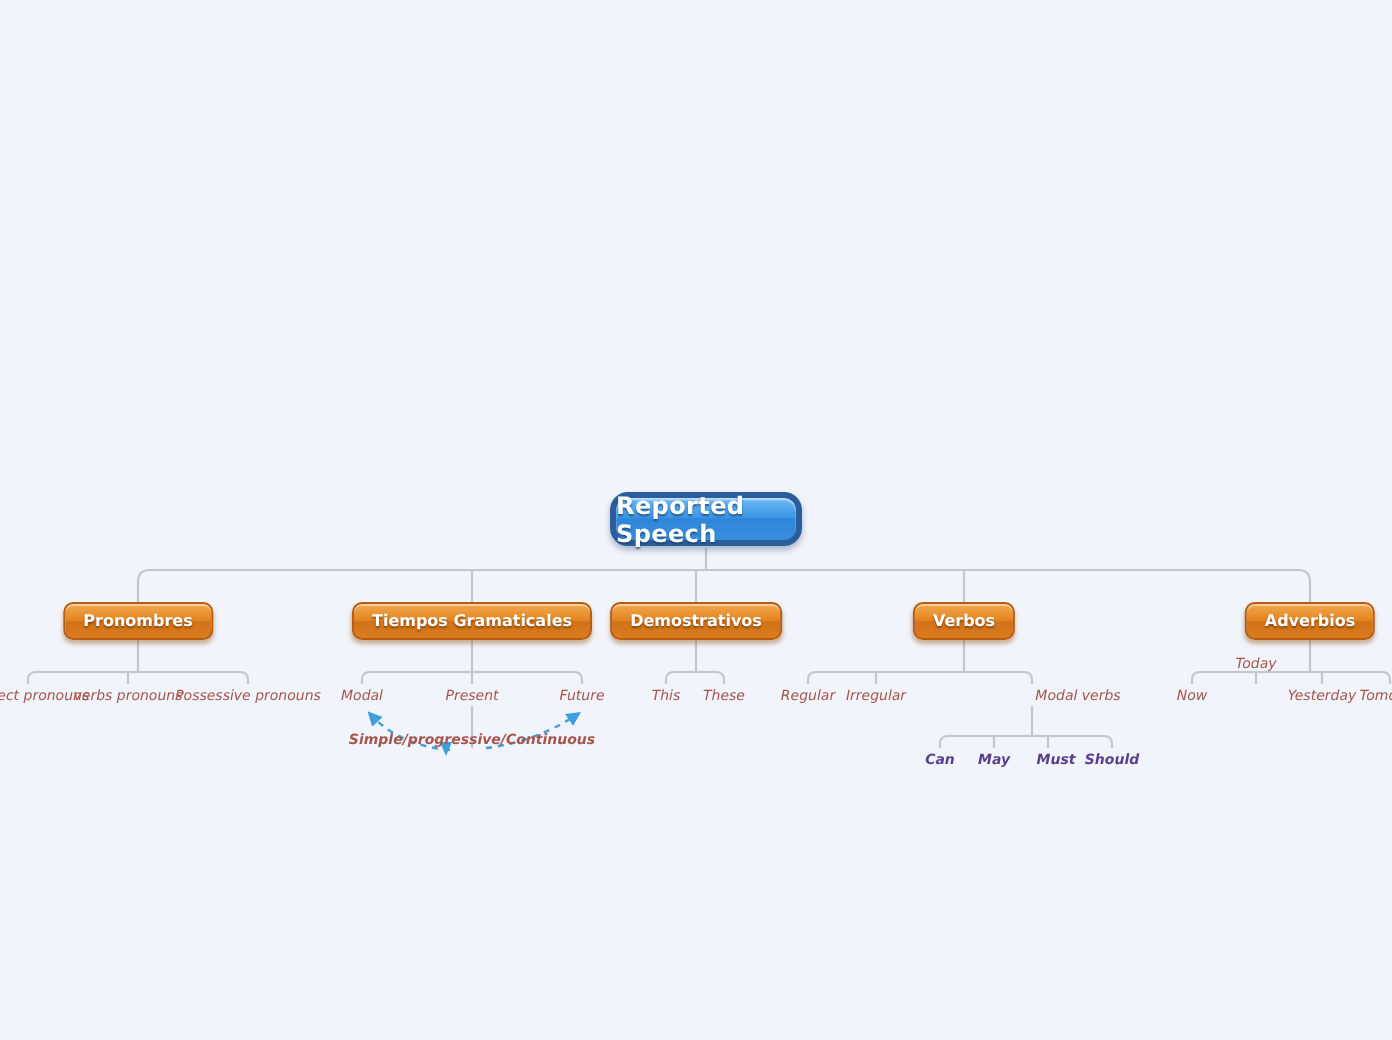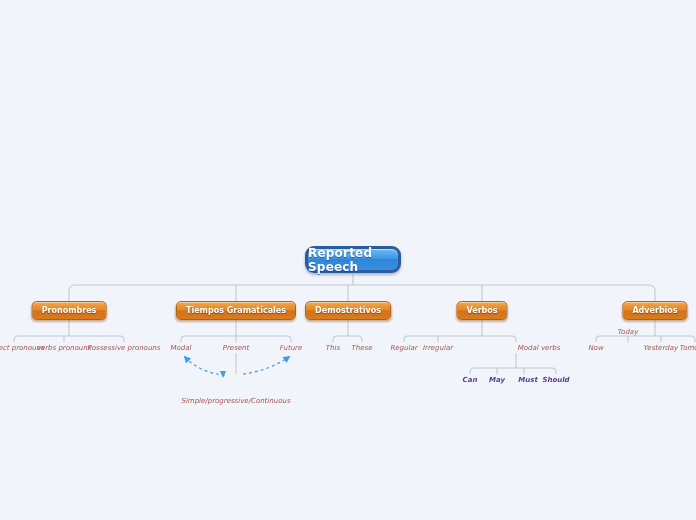--- a/index.html
+++ b/index.html
@@ -93,21 +93,21 @@
     <span>Adverbios</span>
   </div>
 
   <div class="leaf" style="left:14px;top:344px;">Subject pronouns</div>
   <div class="leaf" style="left:64px;top:344px;">verbs pronouns</div>
   <div class="leaf" style="left:124px;top:344px;">Possessive pronouns</div>
 
   <div class="leaf" style="left:181px;top:344px;">Modal</div>
   <div class="leaf" style="left:236px;top:344px;">Present</div>
   <div class="leaf" style="left:291px;top:344px;">Future</div>
-  <div class="leaf" style="left:236px;top:397px;">Simple/progressive/Continuous</div>
+  <div class="leaf" style="left:236px;top:366px;font-weight:bold;">Simple/progressive/Continuous</div>
 
   <div class="leaf" style="left:333px;top:344px;">This</div>
   <div class="leaf" style="left:362px;top:344px;">These</div>
 
   <div class="leaf" style="left:404px;top:344px;">Regular</div>
   <div class="leaf" style="left:438px;top:344px;">Irregular</div>
   <div class="leaf" style="left:539px;top:344px;">Modal verbs</div>
   <div class="leaf modal" style="left:470px;top:376px;">Can</div>
   <div class="leaf modal" style="left:497px;top:376px;">May</div>
   <div class="leaf modal" style="left:528px;top:376px;">Must</div>

